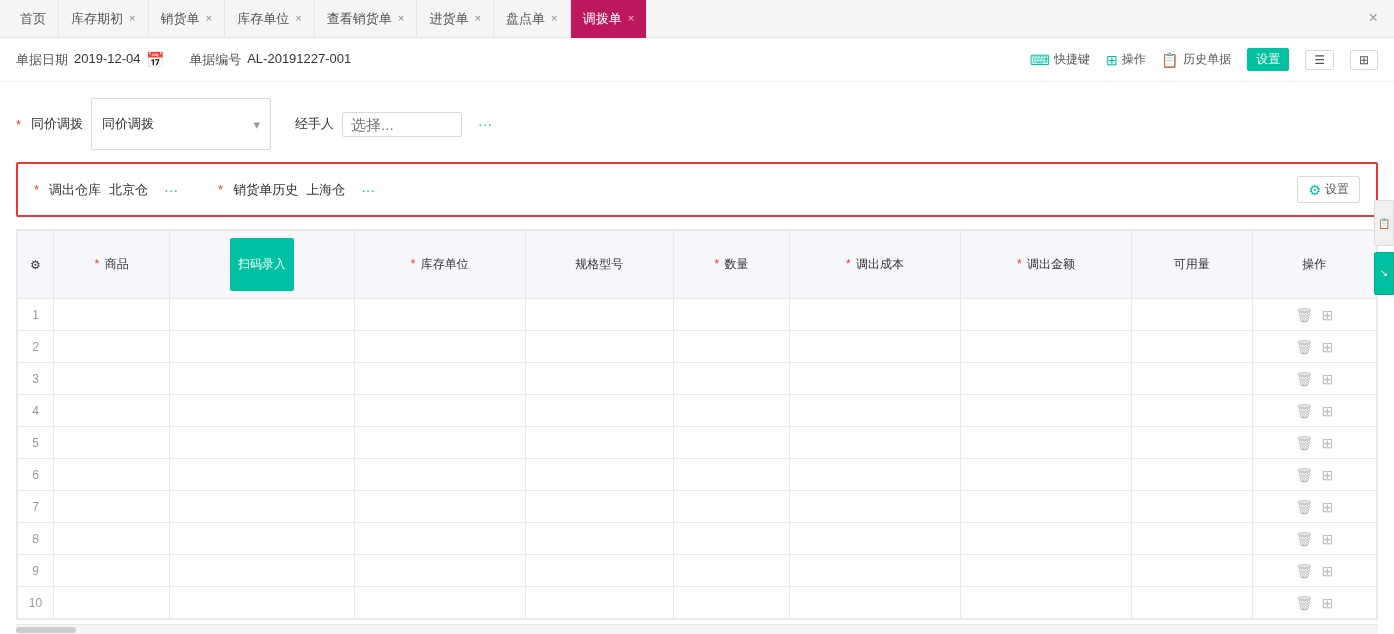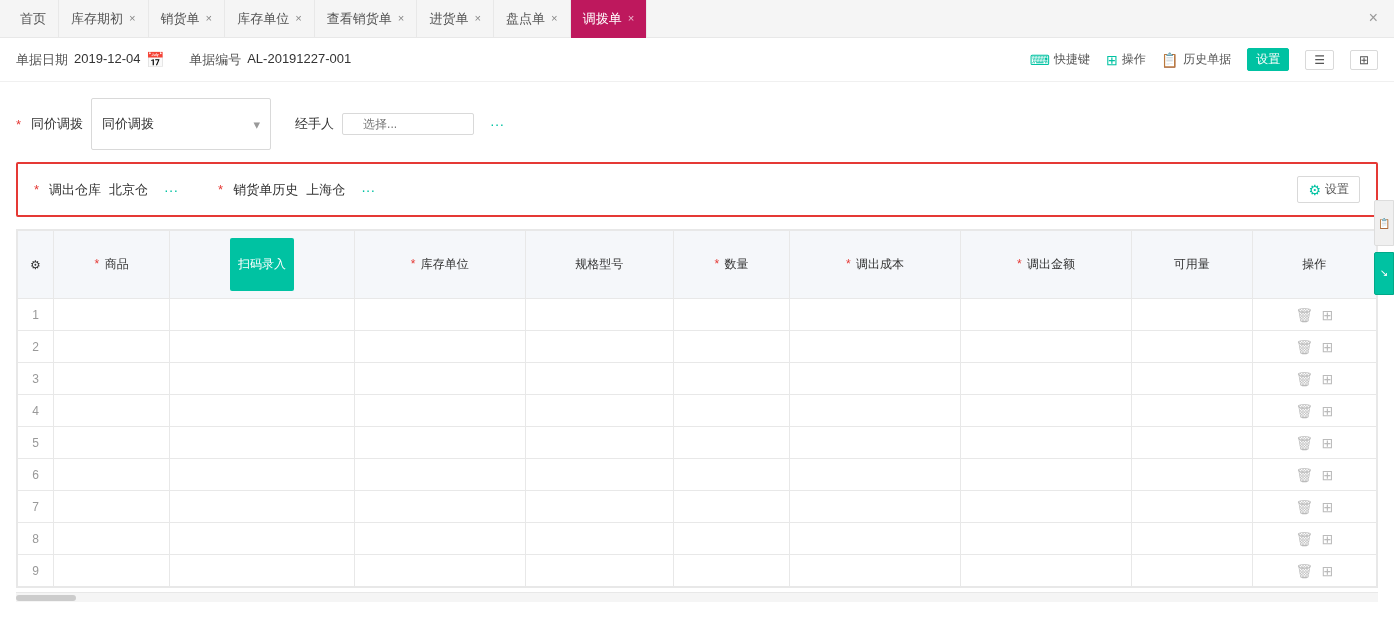--- a/index.html
+++ b/index.html
@@ -344,21 +344,21 @@
     <div class="form-group">
       <span class="required-star">*</span>
       <span>同价调拨</span>
       <div class="business-select">
         <span>同价调拨</span>
         <span class="chevron">▾</span>
       </div>
     </div>
     <div class="form-group">
       <span>经手人</span>
-      <input type="text" style="border: 1px solid rgb(217, 217, 217); padding: 3px 20px; border-radius: 2px; font-size: 12px; width: 132px;" placeholder="选择...">
+      <input type="text" style="border: 1px solid rgb(217, 217, 217); padding: 3px 8px; border-radius: 2px; font-size: 15px; width: 120px;" placeholder="选择...">
       <span class="more-btn">···</span>
     </div>
   </div>
 
   <div class="highlight-section">
     <div class="form-group">
       <span class="required-star">*</span>
       <span>调出仓库</span>
       <span class="form-value">北京仓</span>
       <span class="more-btn">···</span>
@@ -567,20 +567,37 @@
         <td></td>
         <td></td>
         <td></td>
         <td>
           <div class="op-cell">
             <span class="op-icon">🗑</span>
             <span class="op-icon">⊞</span>
           </div>
         </td>
       </tr>
+          <tr>
+        <td class="row-num">10</td>
+        <td></td>
+        <td></td>
+        <td></td>
+        <td></td>
+        <td></td>
+        <td></td>
+        <td></td>
+        <td></td>
+        <td>
+          <div class="op-cell">
+            <span class="op-icon">🗑</span>
+            <span class="op-icon">⊞</span>
+          </div>
+        </td>
+      </tr>
         </tbody>
     </table>
   </div>
 
   <div class="scroll-bar-area">
     <div class="scroll-thumb"></div>
   </div>
 </div>
 
 <div style="position:fixed;right:0;top:200px;display:flex;flex-direction:column;gap:2px;">

